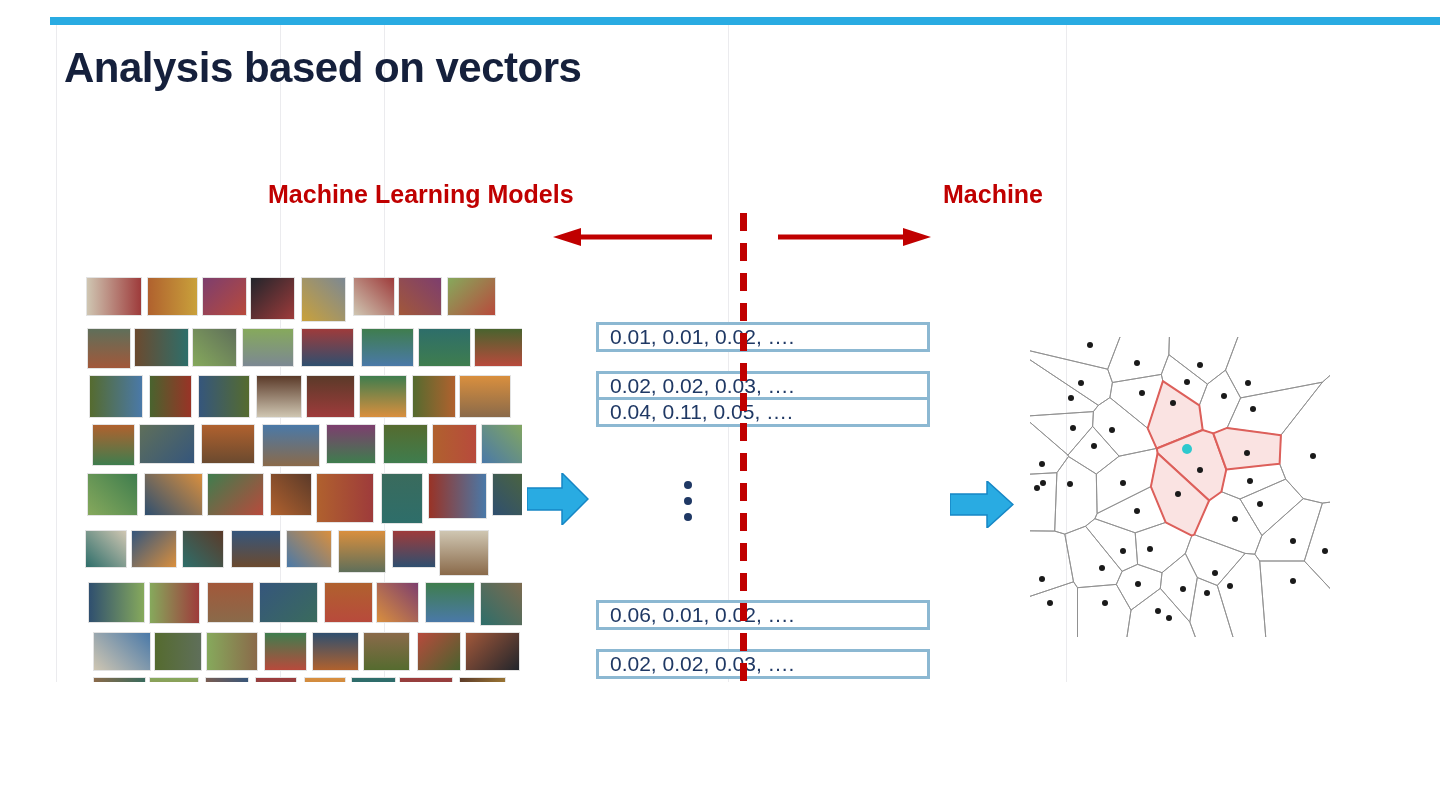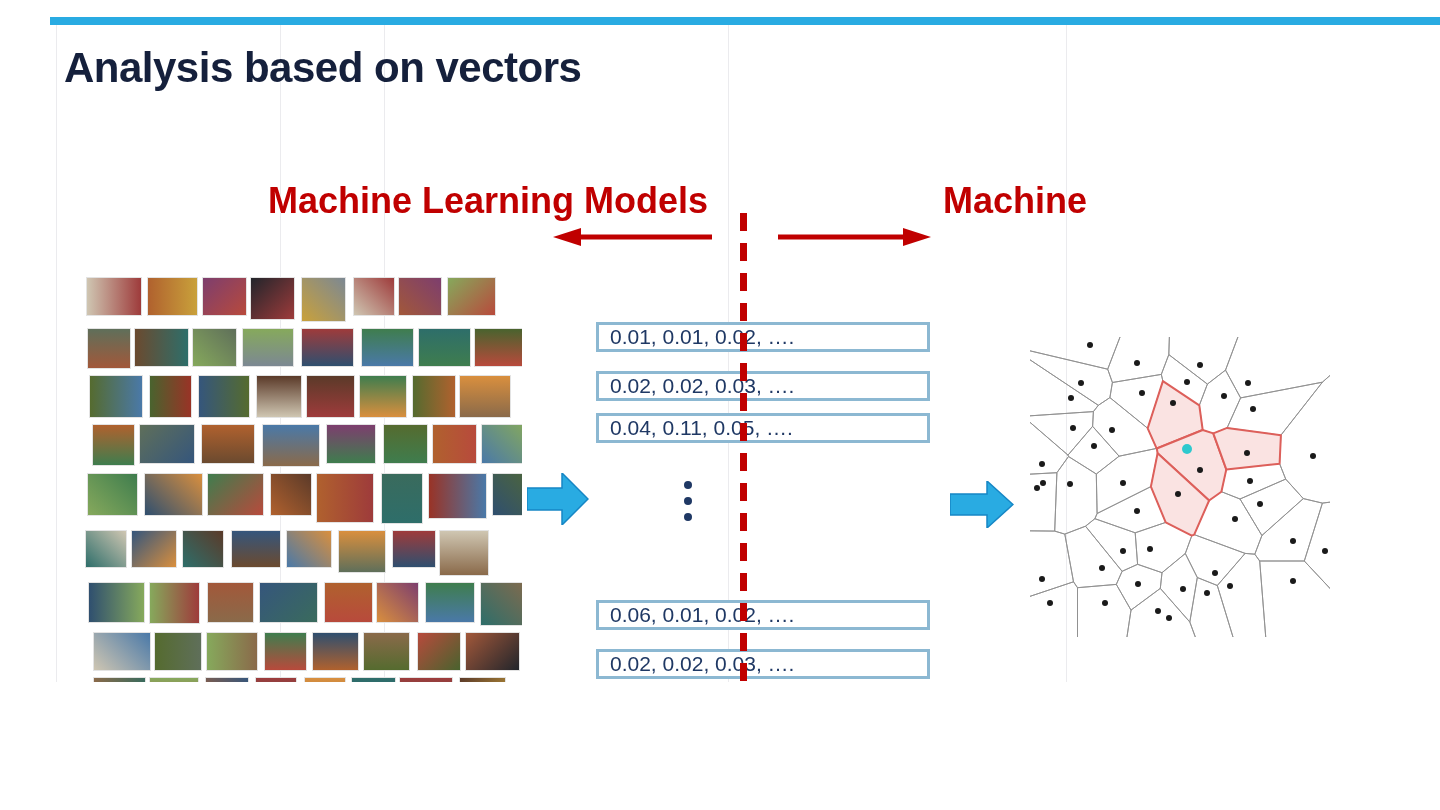--- a/index.html
+++ b/index.html
@@ -6,21 +6,21 @@
   #slide{
     position:relative;width:1440px;height:682px;background:#ffffff;overflow:hidden;
     font-family:"Liberation Sans", sans-serif;
   }
   .gridline{position:absolute;top:25px;bottom:0;width:1px;background:#ebebee;}
   #accent-bar{position:absolute;left:50px;top:17px;right:0;height:8px;background:#29ABE2;}
   #title{
     position:absolute;left:64px;top:44px;margin:0;
     font-size:42px;font-weight:800;letter-spacing:-0.5px;color:#15203C;
   }
-  .red-label{position:absolute;top:180px;font-size:36px;font-weight:bold;color:#C00000;white-space:nowrap;}
+  .red-label{position:absolute;top:180px;font-size:25px;font-weight:bold;color:#C00000;white-space:nowrap;}
   #label-ml{left:268px;}
   #label-milvus{left:943px;}
   .abs{position:absolute;}
   #dashed-line{
     position:absolute;left:740px;top:213px;width:7px;height:508px;z-index:6;
     background:repeating-linear-gradient(to bottom,#C00000 0 18px,transparent 18px 30px);
   }
   #collage{position:absolute;left:85px;top:277px;width:437px;height:424px;overflow:hidden;}
   .c-row{display:flex;align-items:flex-start;margin-bottom:6px;}
   .tile{flex:0 0 auto;border:1px solid #e3e3e3;box-sizing:border-box;}
@@ -162,21 +162,21 @@
   <svg class="abs" style="left:527px;top:473px" width="62" height="52" viewBox="0 0 62 52">
     <polygon points="0,15 35,15 35,0 61,26 35,52 35,37 0,37" fill="#29ABE2" stroke="#1686C5" stroke-width="1.5"></polygon>
   </svg>
   <svg class="abs" style="left:950px;top:481px" width="64" height="47" viewBox="0 0 64 47">
     <polygon points="0,13 37,13 37,0 63,23.5 37,47 37,34 0,34" fill="#29ABE2" stroke="#1686C5" stroke-width="1.5"></polygon>
   </svg>
 
   <div id="vector-stack">
       <div class="vbox" style="top: 322px;">0.01, 0.01, 0.02, ….</div>
       <div class="vbox" style="top: 371px;">0.02, 0.02, 0.03, ….</div>
-      <div class="vbox" style="top: 413px;">0.04, 0.11, 0.05, ….</div>
+      <div class="vbox" style="top: 397px;">0.04, 0.11, 0.05, ….</div>
       <div class="vbox" style="top: 600px;">0.06, 0.01, 0.02, ….</div>
       <div class="vbox" style="top: 649px;">0.02, 0.02, 0.03, ….</div>
     </div>
 
   <div id="ellipsis">
     <span></span>
       <span></span>
       <span></span>
   </div>
 

